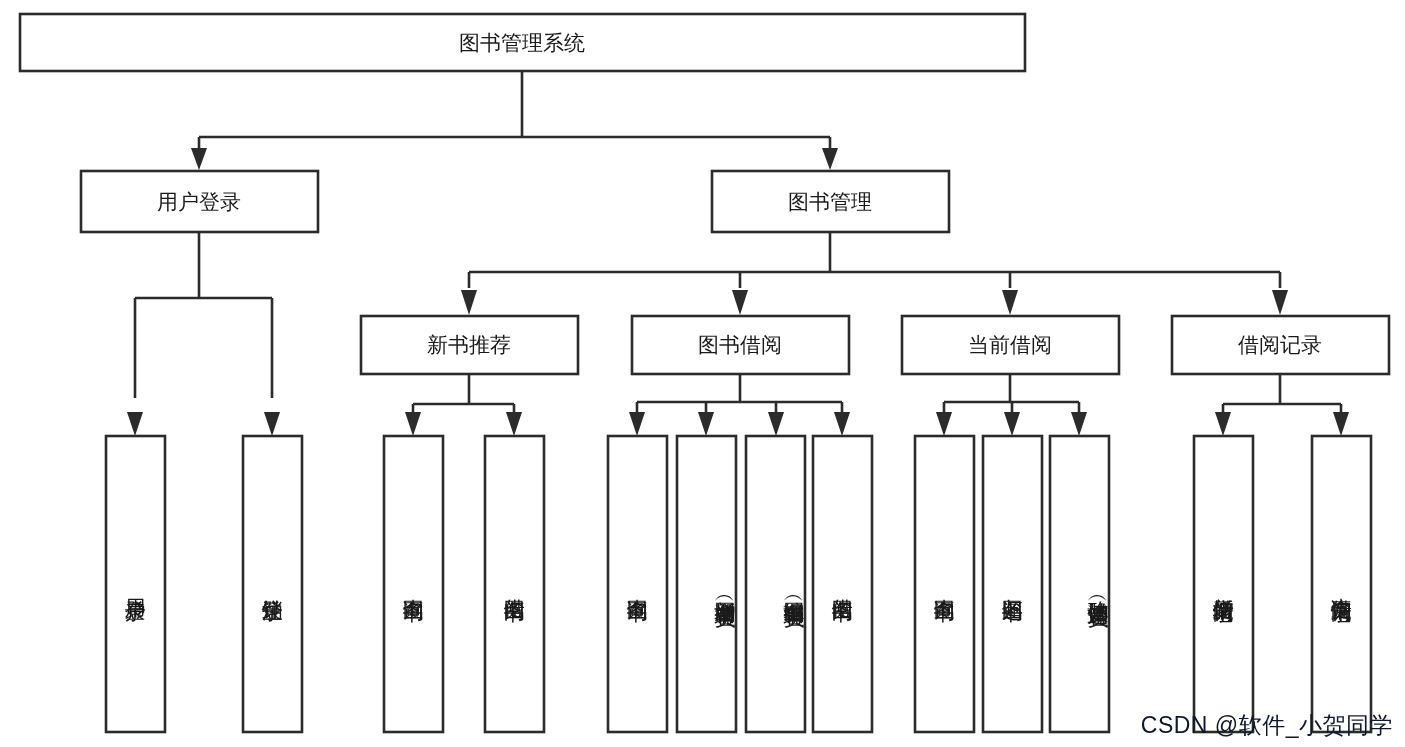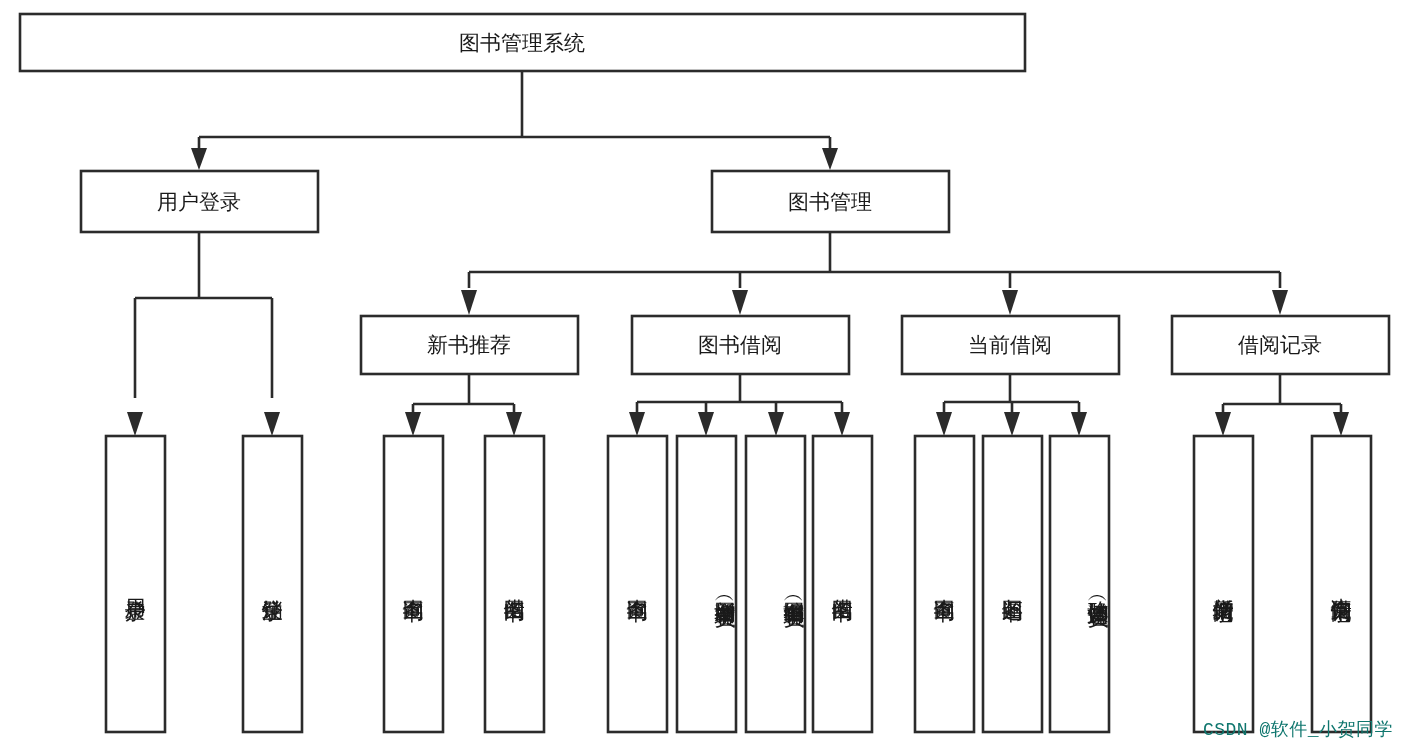--- a/index.html
+++ b/index.html
@@ -61,23 +61,23 @@
     white-space: nowrap;
     display: flex;
     align-items: center;
     justify-content: center;
     pointer-events: none;
   }
   .watermark {
     position: absolute;
     right: 12px;
     bottom: 6px;
-    font-family: Liberation Mono, monospace;
-    font-size: 18px;
-    color: #0f766e;
+    font-family: Liberation Sans, sans-serif;
+    font-size: 23px;
+    color: #0f172a;
     letter-spacing: 0.5px;
     white-space: nowrap;
   }
 </style>
 </head>
 <body>
 
 <div id="diagram-root">
 
   <svg class="diagram" viewBox="0 0 1405 747">

